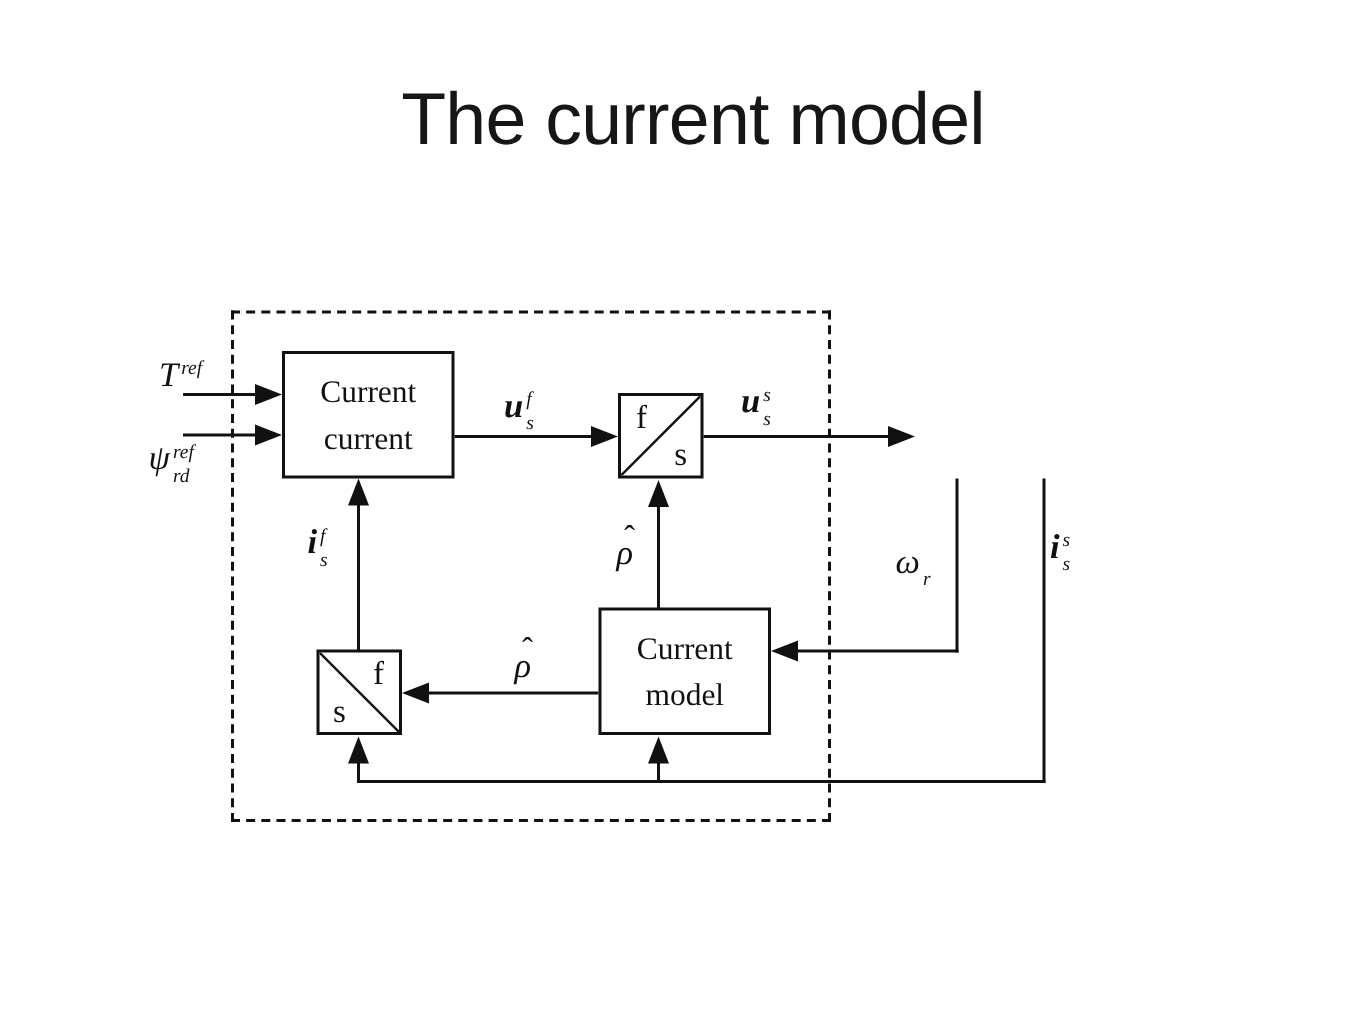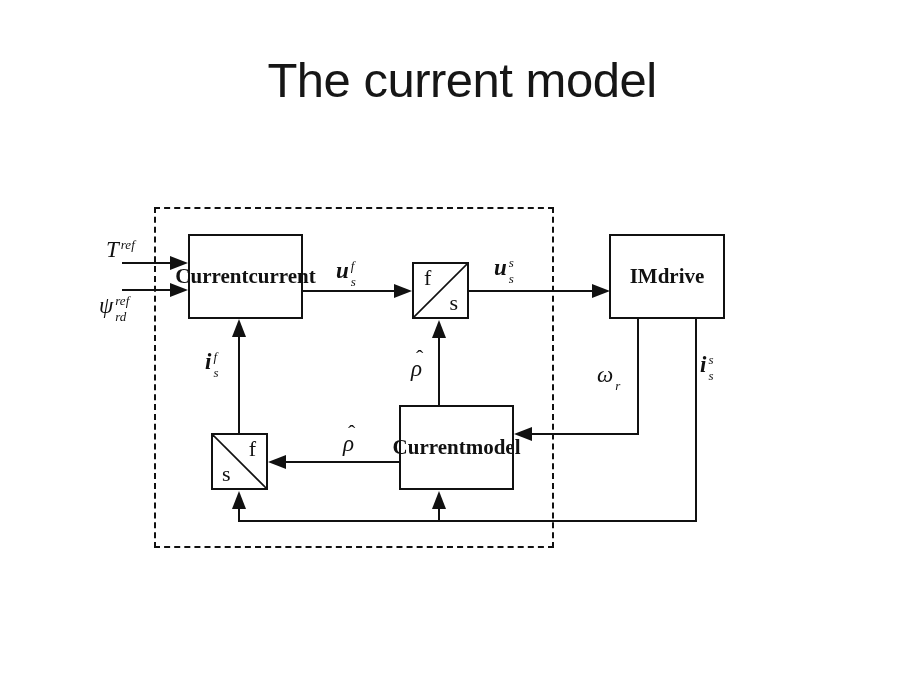--- a/index.html
+++ b/index.html
@@ -20,22 +20,22 @@
   }
   
   .dashed-box {
     position:absolute; left:154px; top:207px; width:400px; height:341px;
     border:2px dashed var(--line); box-sizing:border-box;
   }
   
   .block {
     position:absolute; box-sizing:border-box;
     border:2px solid var(--line); background:var(--bg);
-    display:flex; flex-direction:row; align-items:center; justify-content:center;
-    font-size:21px; line-height:1.45; text-align:center;font-weight:bold;
+    display:flex; flex-direction:column; align-items:center; justify-content:center;
+    font-size:21px; line-height:1.45; text-align:center;
   }
   .b-current-control { left:188px; top:234px; width:115px; height:85px; }
   .b-im-drive       { left:609px; top:234px; width:116px; height:85px; }
   .b-current-model  { left:399px; top:405px; width:115px; height:85px; }
   
   .tblock {
     position:absolute; box-sizing:border-box; width:57px; height:57px;
     border:2px solid var(--line); background:var(--bg);
   }
   .t-top    { left:412px; top:262px; }
@@ -76,24 +76,20 @@
 
   <div class="title">The current model</div>
 
   <div class="dashed-box"></div>
 
   <div class="block b-current-control">
     <span>Current</span>
     <span>current</span>
   </div>
 
-  <div class="block b-im-drive">
-    <span>IM</span>
-    <span>drive</span>
-  </div>
 
   <div class="block b-current-model">
     <span>Current</span>
     <span>model</span>
   </div>
 
   <div class="tblock t-top">
     <svg viewBox="0 0 53 53">
       <line x1="0" y1="53" x2="53" y2="0" stroke="#111111" stroke-width="1.6"></line>
     </svg>

